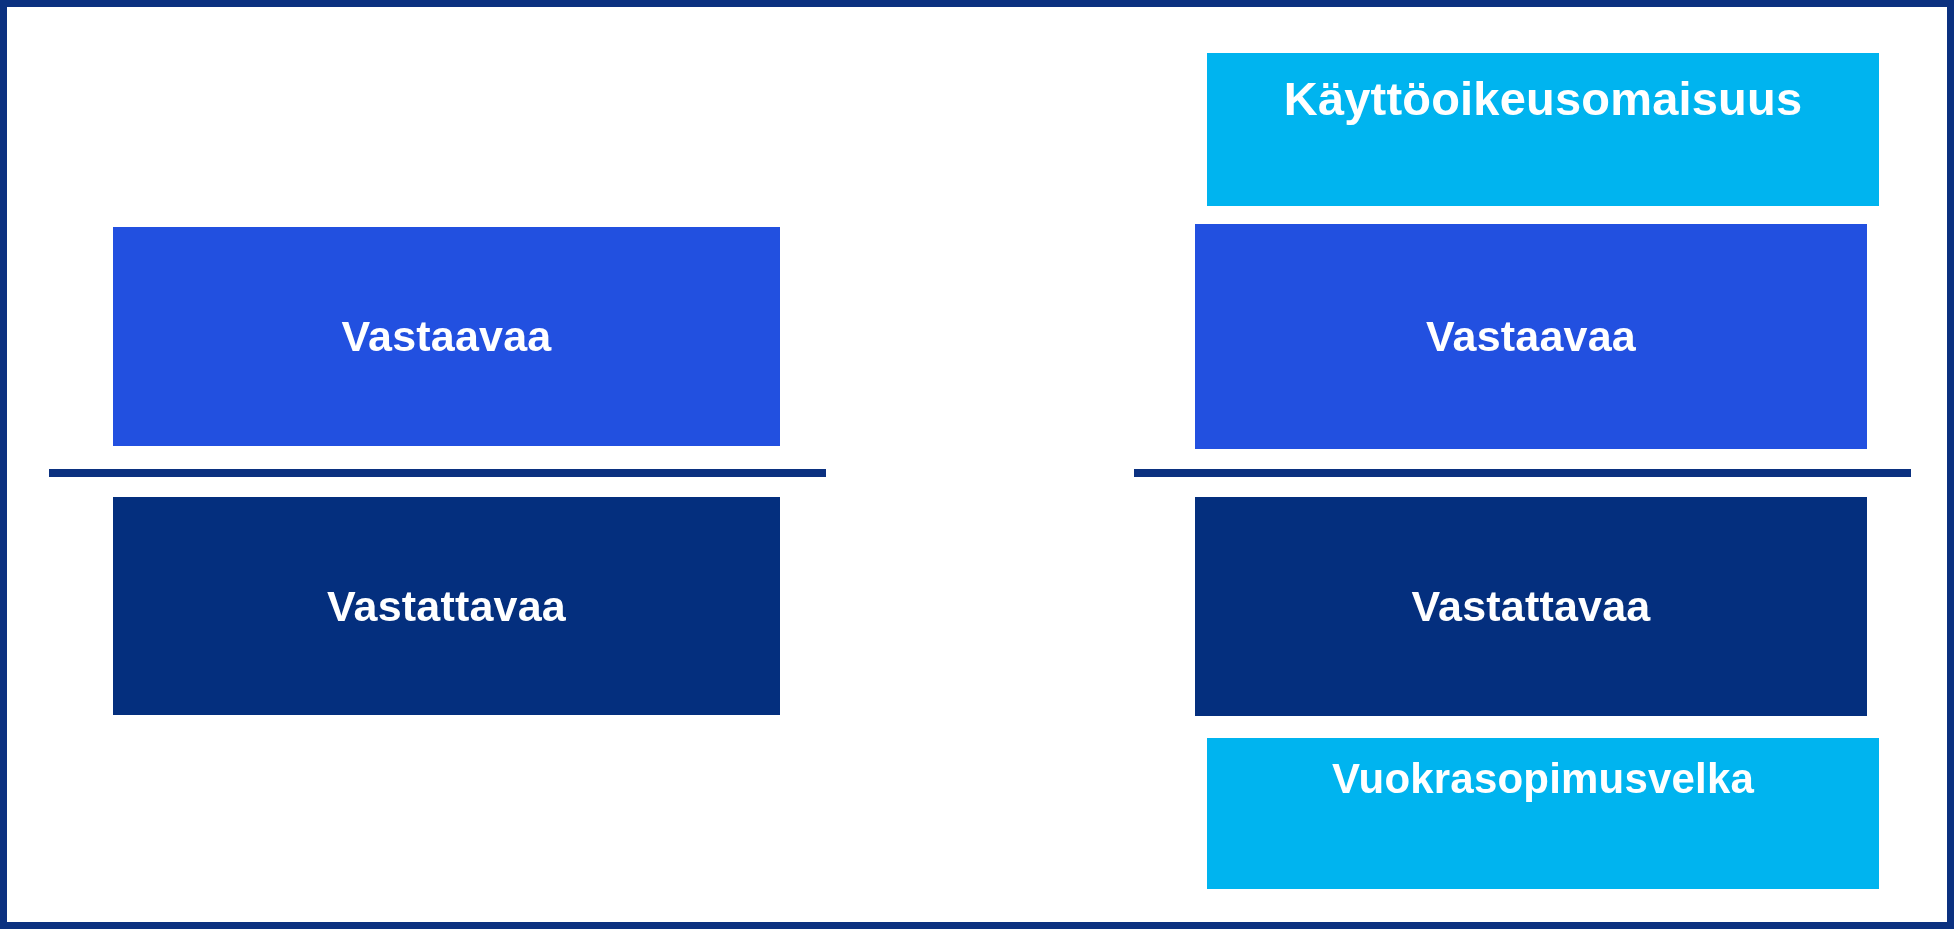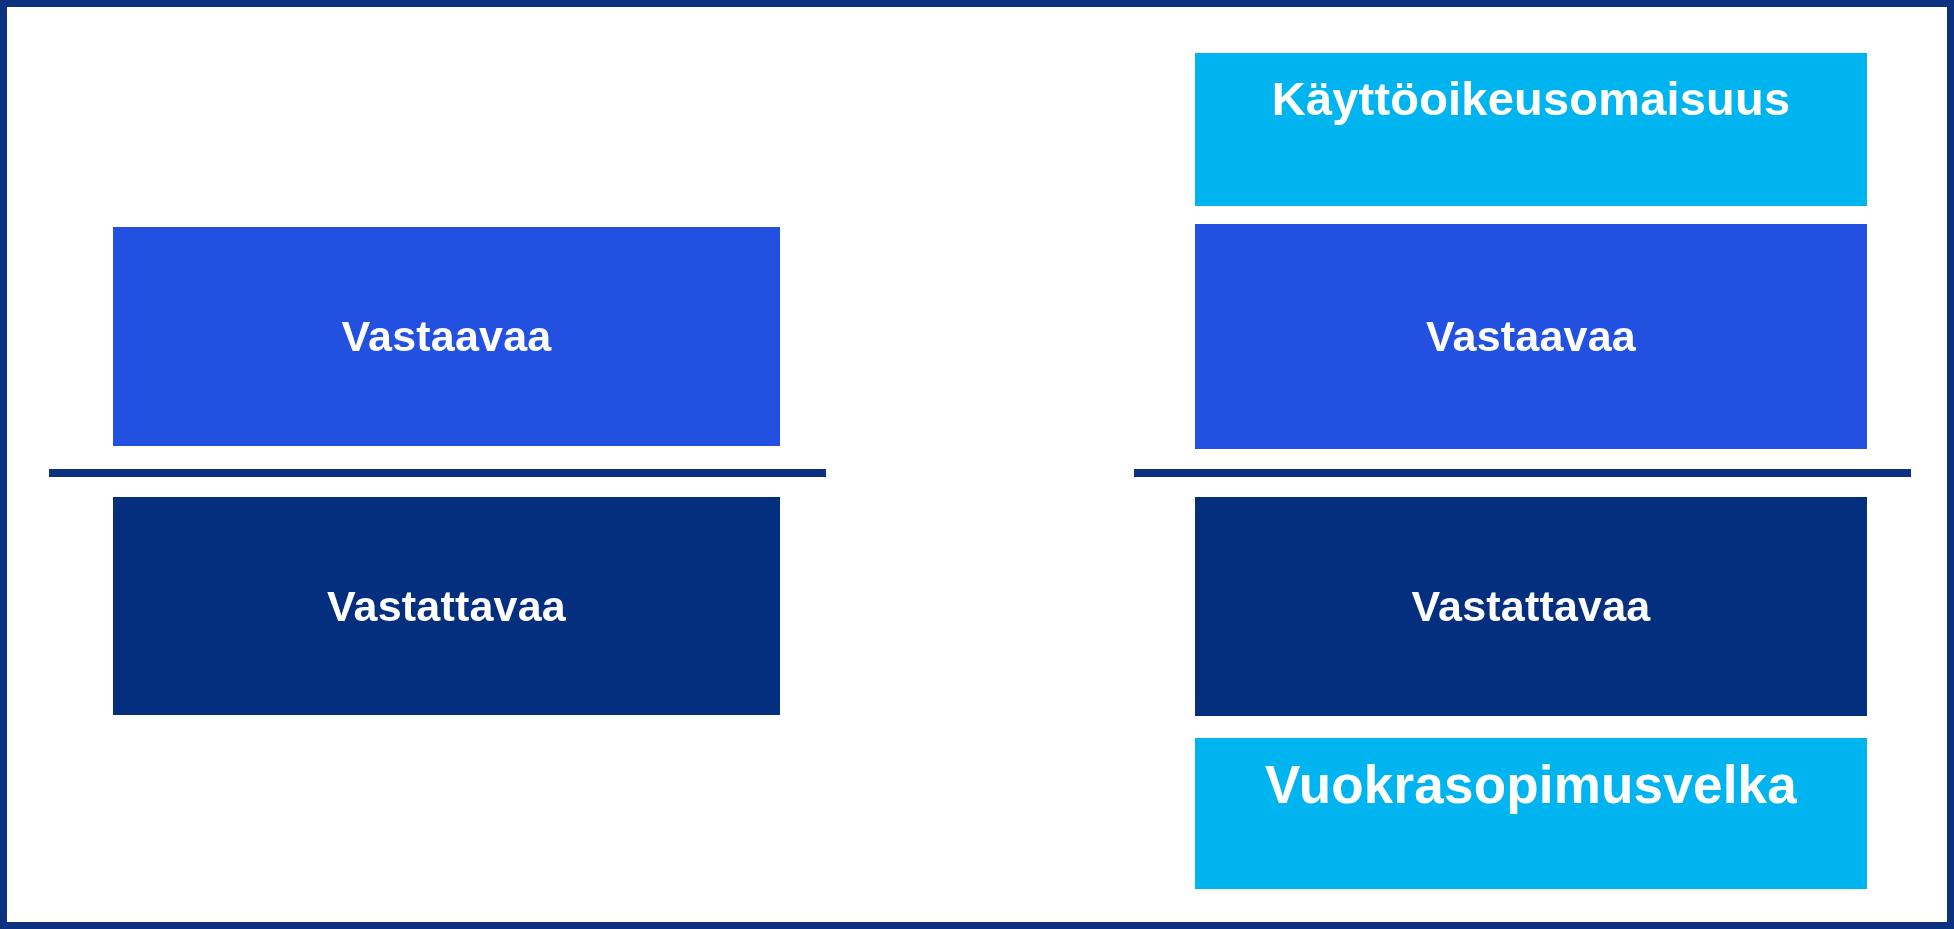--- a/index.html
+++ b/index.html
@@ -46,35 +46,36 @@
     letter-spacing: 0.2px;
     line-height: 1.0;
     white-space: nowrap;
   }
   .bs-box.align-middle {
     align-items: center;
     justify-content: center;
   }
   .bs-box.align-top {
     align-items: flex-start;
+    margin-left: 12px;
   }
   .divider {
     position: absolute;
     height: 8px;
   }
   
   #left-asset-box    { left: 106px;  top: 220px; width: 667px;  height: 219px; font-size: 43px; }
   #left-divider      { left: 42px;   top: 462px; width: 777px; }
   #left-liab-box     { left: 106px;  top: 490px; width: 667px;  height: 218px; font-size: 43px; }
   
   #right-rou-box     { left: 1188px; top: 46px;  width: 672px;  height: 153px; font-size: 47px; padding-top: 22px; }
   #right-asset-box   { left: 1188px; top: 217px; width: 672px;  height: 225px; font-size: 43px; }
   #right-divider     { left: 1127px; top: 462px; width: 777px; }
   #right-liab-box    { left: 1188px; top: 490px; width: 672px;  height: 219px; font-size: 43px; }
-  #right-lease-liab-box { left: 1188px; top: 731px; width: 672px; height: 151px; font-size: 53px; padding-top: 20px; }
+  #right-lease-liab-box { left: 1188px; top: 731px; width: 672px; height: 151px; font-size: 42px; padding-top: 20px; }
 </style>
 </head>
 <body>
 
 <div id="canvas">
 
   <div class="diagram-area">
 
     <div>
 

